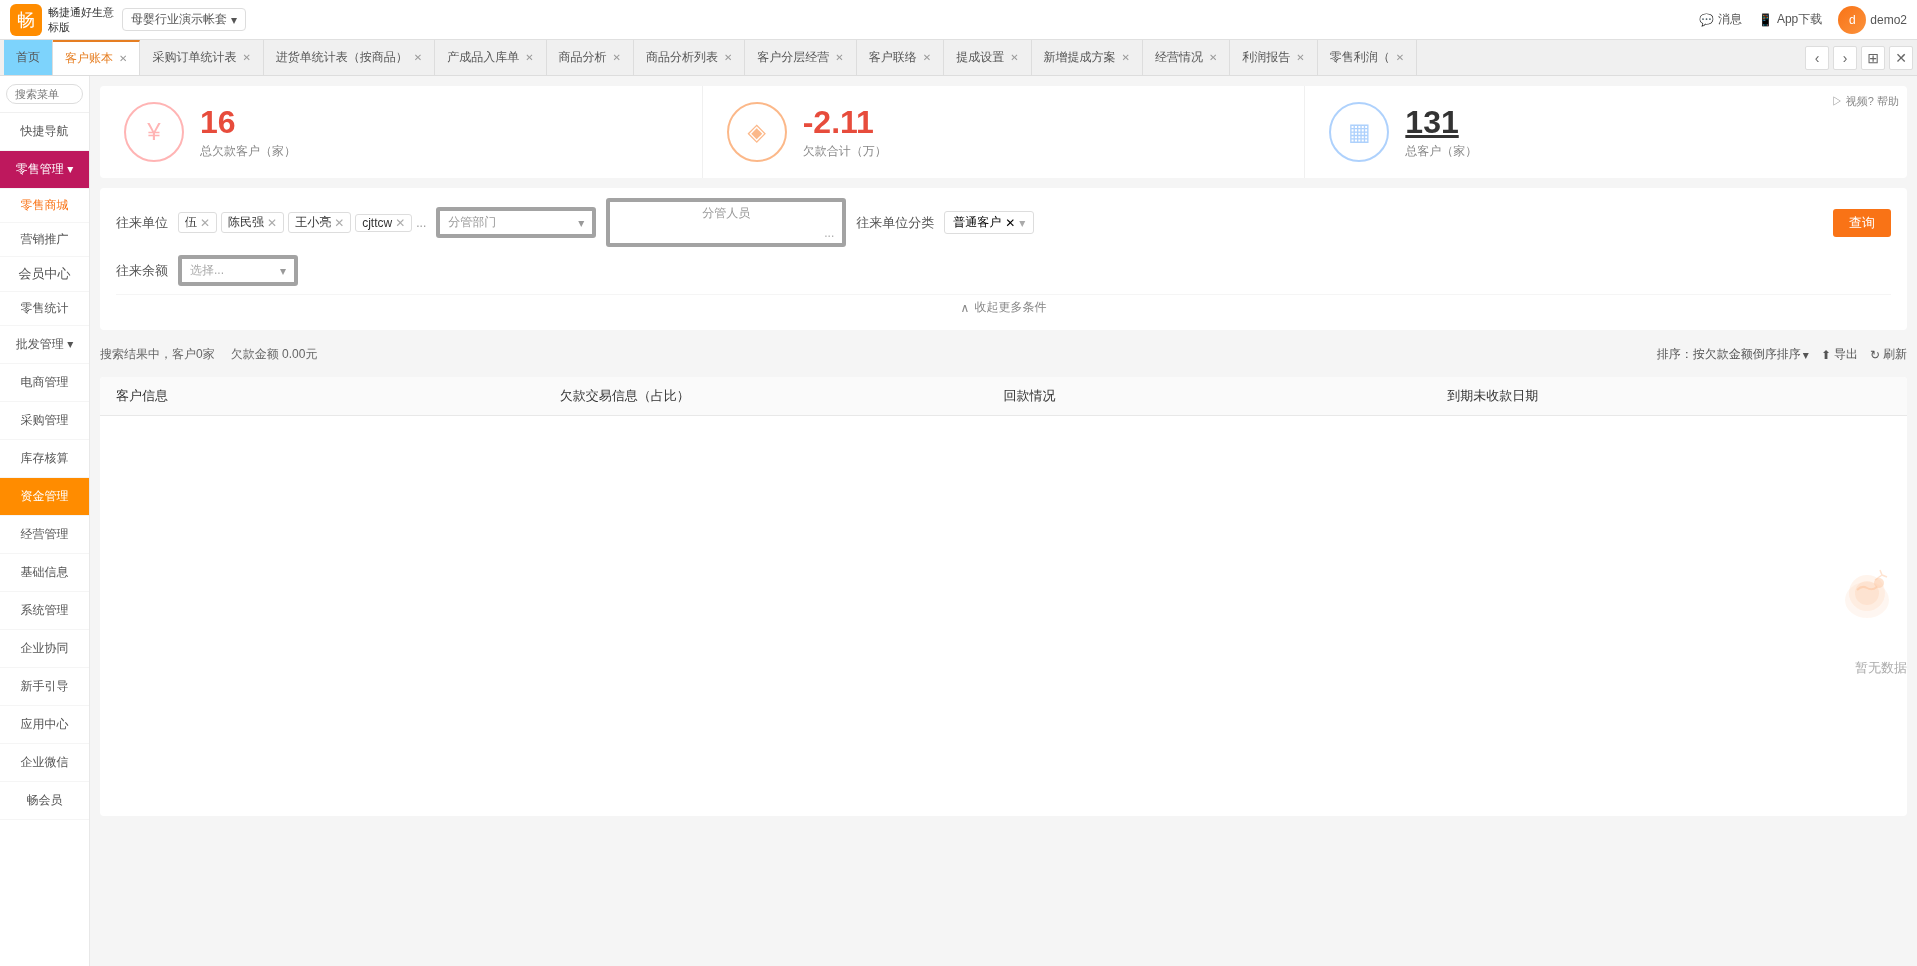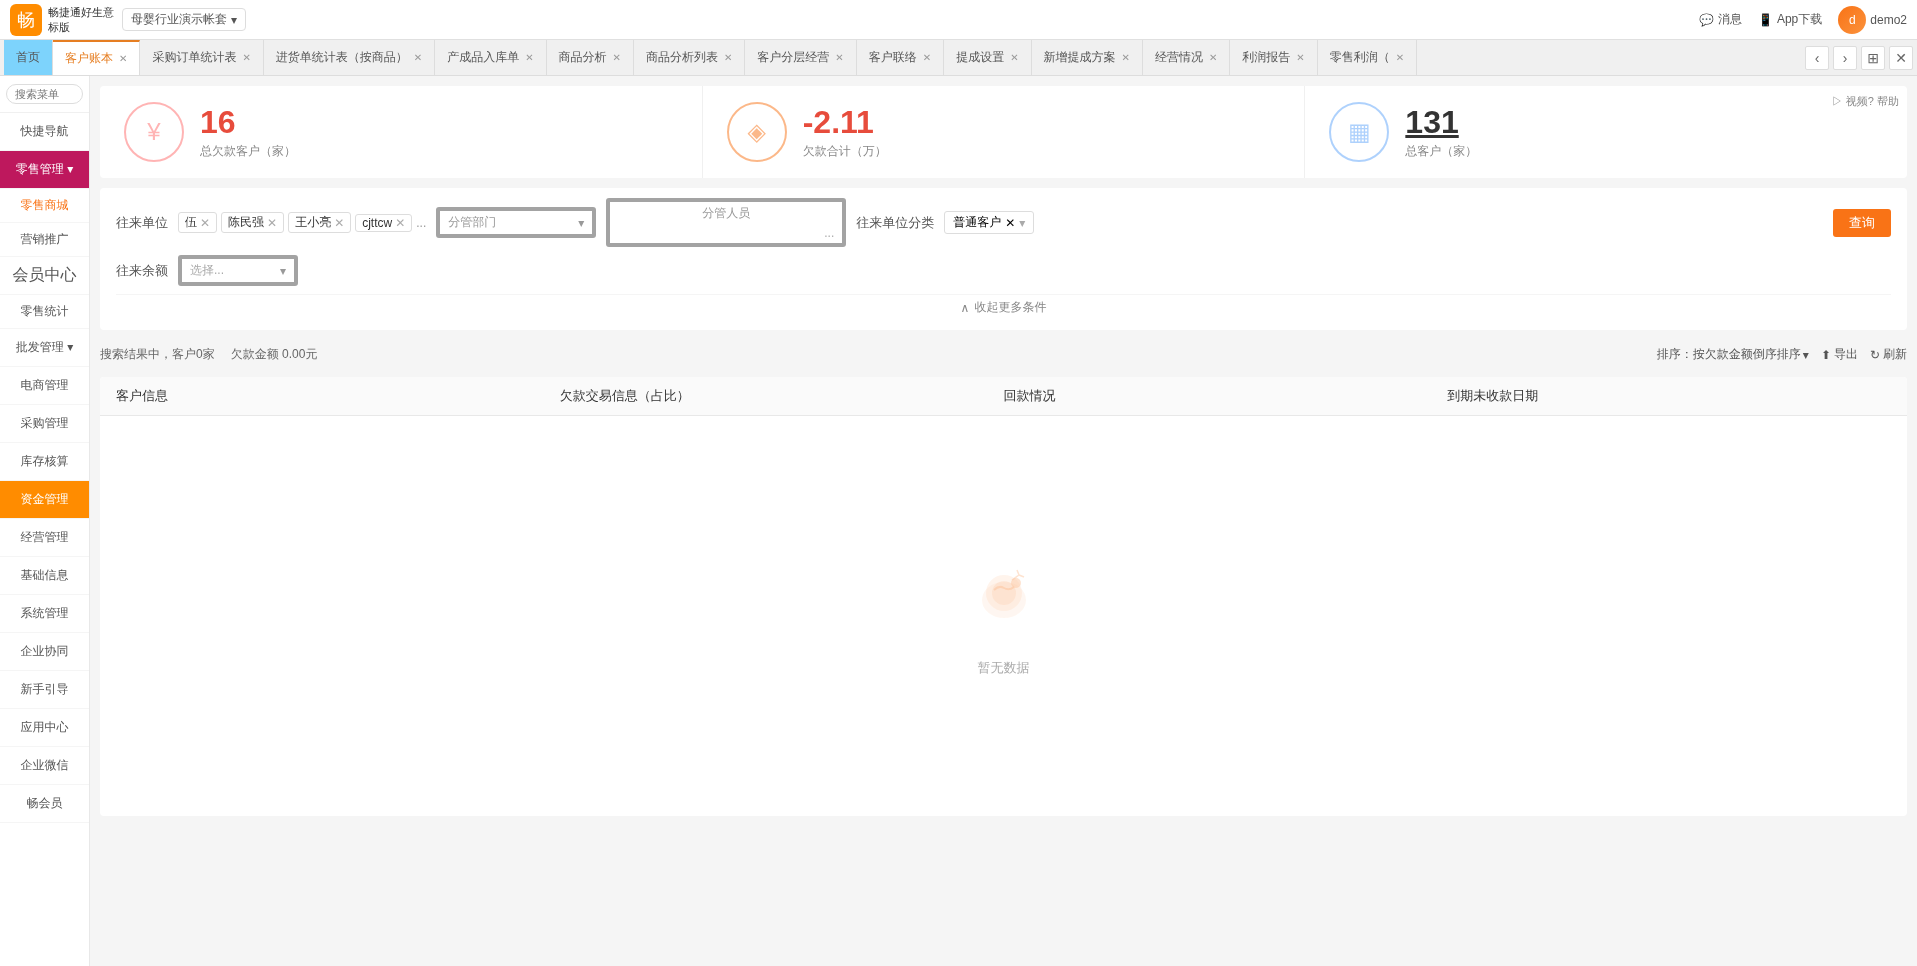--- a/index.html
+++ b/index.html
@@ -284,21 +284,21 @@
       background: #fafafa;
       border-bottom: 1px solid #e8e8e8;
       padding: 10px 16px;
       font-size: 13px;
       font-weight: 500;
       color: #333;
     }
     .table-body {
       min-height: 400px;
       display: flex;
-      align-items: center;
+      align-items: flex-end;
       justify-content: center;
       flex-direction: column;
       gap: 10px;
     }
     .empty-icon {
       font-size: 60px;
       opacity: 0.4;
     }
     .empty-text {
       font-size: 13px;
@@ -411,21 +411,21 @@
   <div class="sidebar">
     <div class="sidebar-search">
       <input type="text" placeholder="搜索菜单" style="">
     </div>
     <div class="sidebar-item">快捷导航</div>
     <div class="sidebar-item active">
       零售管理 <span>▾</span>
     </div>
     <div class="sidebar-item active-sub" style="color:#f97316;font-size:12px;padding:8px 0;">零售商城</div>
     <div class="sidebar-item" style="padding:8px 15px;font-size:12px;">营销推广</div>
-    <div class="sidebar-item" style="padding:8px 4px;font-size:16px;">会员中心</div>
+    <div class="sidebar-item" style="padding:8px 4px;font-size:13px;">会员中心</div>
     <div class="sidebar-item" style="padding:8px 0;font-size:12px;">零售统计</div>
     <div class="sidebar-item has-arrow">批发管理 ▾</div>
     <div class="sidebar-item">电商管理</div>
     <div class="sidebar-item">采购管理</div>
     <div class="sidebar-item">库存核算</div>
     <div class="sidebar-item" style="background:#ff8c00;color:#fff;">资金管理</div>
     <div class="sidebar-item">经营管理</div>
     <div class="sidebar-item">基础信息</div>
     <div class="sidebar-item">系统管理</div>
     <div class="sidebar-item">企业协同</div>

